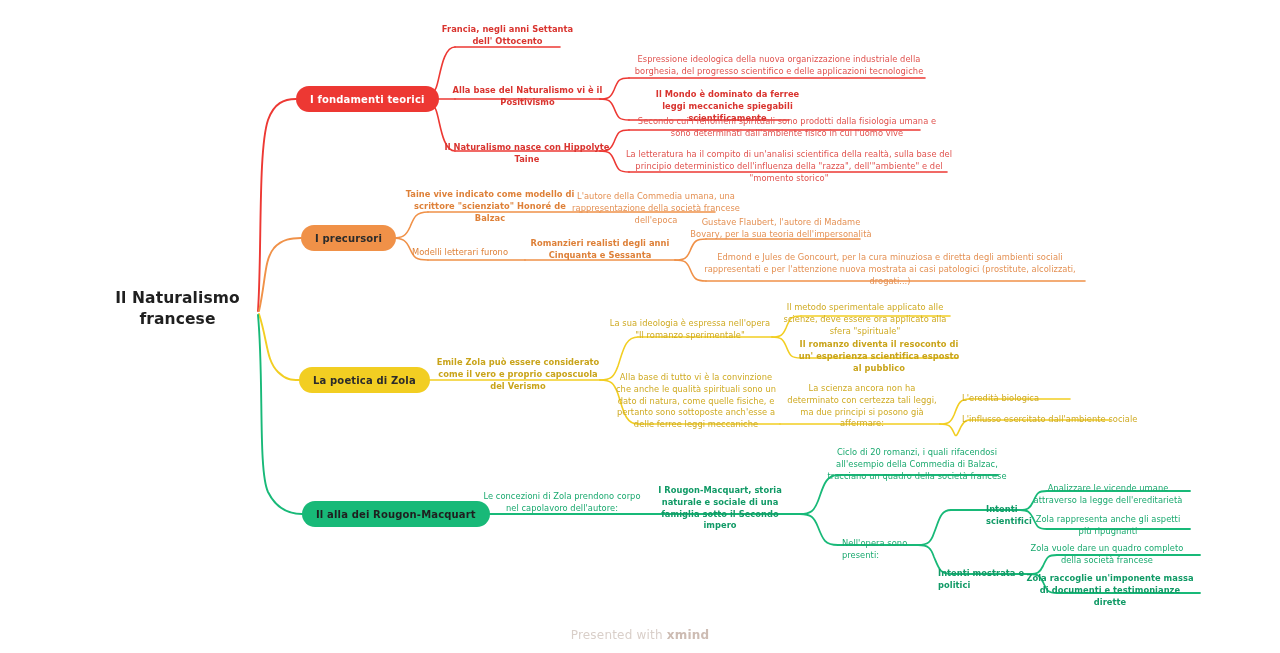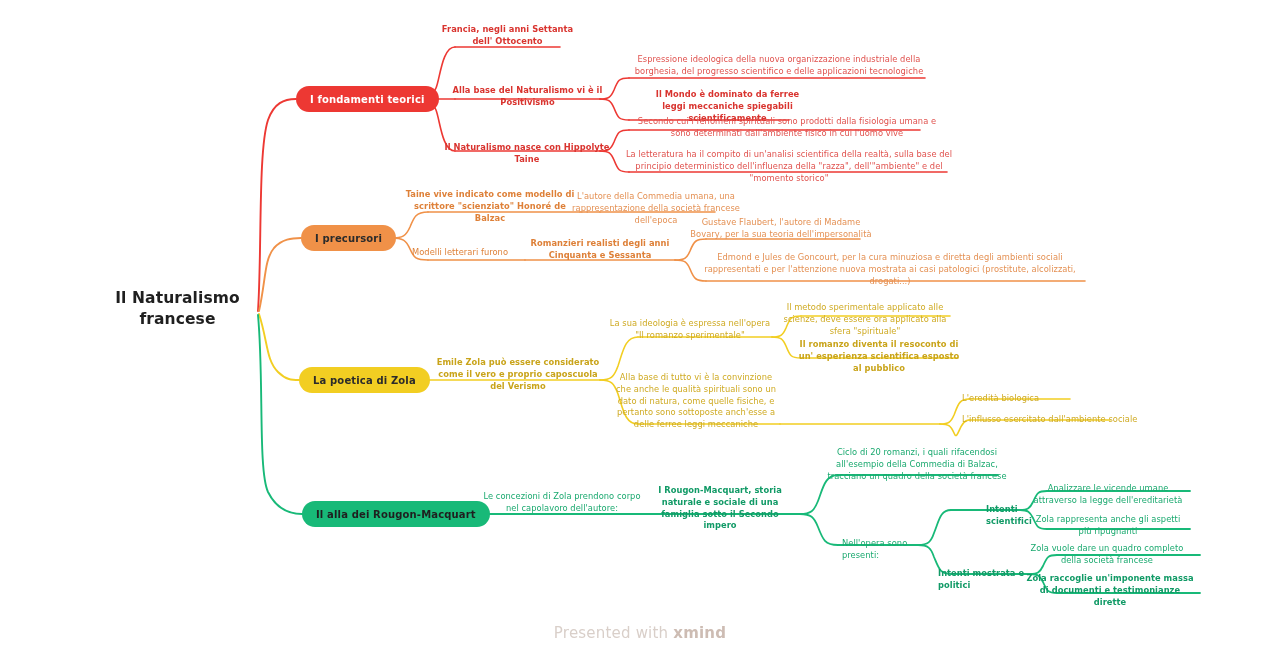--- a/index.html
+++ b/index.html
@@ -46,21 +46,21 @@
     box-sizing:border-box;
   }
   .leaf.b { font-weight:700; }
   .leaf.n { font-weight:400; }
 
   .footer {
     position:absolute;
     left:0; right:0;
     bottom:11px;
     text-align:center;
-    font-size:15px;
+    font-size:12px;
     color:#d9cfc9;
     letter-spacing:.2px;
   }
   .footer b { color:#cdbcb3; font-weight:700; }
 </style>
 </head>
 <body>
 
 <div id="canvas">
 
@@ -209,20 +209,21 @@
   <div class="leaf b" style="left:430px; top:357px; width:176px; color:#C9A41A;">Emile Zola può essere considerato come il vero e proprio caposcuola del Verismo</div>
 
   <div class="leaf n" style="left:605px; top:318px; width:170px; color:#CFAA22;">La sua ideologia è espressa nell'opera "Il romanzo sperimentale"</div>
 
   <div class="leaf n" style="left:615px; top:372px; width:162px; color:#CFAA22;">Alla base di tutto vi è la convinzione che anche le qualità spirituali sono un dato di natura, come quelle fisiche, e pertanto sono sottoposte anch'esse a delle ferree leggi meccaniche</div>
 
   <div class="leaf n" style="left:780px; top:302px; width:170px; color:#CFAA22;">Il metodo sperimentale applicato alle scienze, deve essere ora applicato alla sfera "spirituale"</div>
 
   <div class="leaf b" style="left:798px; top:339px; width:162px; color:#C9A41A;">Il romanzo diventa il resoconto di un' esperienza scientifica esposto al pubblico</div>
 
+  <div class="leaf n" style="left:782px; top:383px; width:160px; color:#CFAA22;">La scienza ancora non ha determinato con certezza tali leggi, ma due principi si posono già affermare:</div>
 
   <div class="leaf n" style="left:962px; top:393px; width:140px; text-align:left; color:#CFAA22;">L'eredità biologica</div>
 
   <div class="leaf n" style="left:962px; top:414px; width:180px; text-align:left; color:#CFAA22;">L'influsso esercitato dall'ambiente sociale</div>
 
   <div class="leaf n" style="left:482px; top:491px; width:160px; color:#1AA96F;">Le concezioni di Zola prendono corpo nel capolavoro dell'autore:</div>
 
   <div class="leaf b" style="left:645px; top:485px; width:150px; color:#119A66;">I Rougon-Macquart, storia naturale e sociale di una famiglia sotto il Secondo impero</div>
 
   <div class="leaf n" style="left:827px; top:447px; width:180px; color:#1AA96F;">Ciclo di 20 romanzi, i quali rifacendosi all'esempio della Commedia di Balzac, tracciano un quadro della società francese</div>

